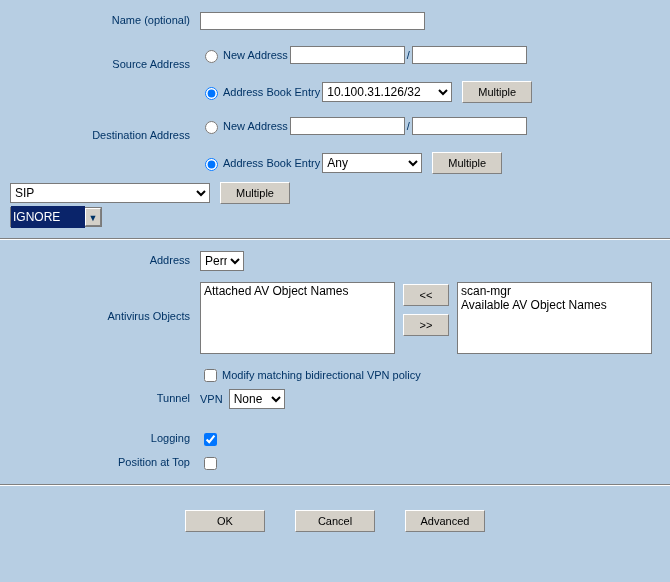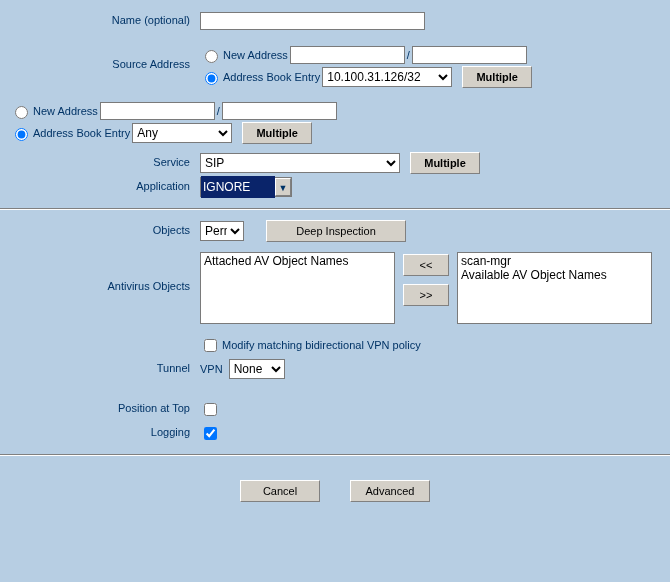--- a/index.html
+++ b/index.html
@@ -24,21 +24,21 @@
     width: 180px;
     text-align: right;
     padding-right: 10px;
     font-weight: normal;
     color: #003366;
     padding-top: 4px;
   }
   .field-col {
     display: flex;
     flex-direction: column;
-    gap: 0;
+    gap: 15px;
   }
   .line {
     display: flex;
     align-items: center;
     gap: 2px;
     min-height: 22px;
   }
   input[type="text"] {
     height: 18px;
     border: 1px solid #7a7a7a;
@@ -58,21 +58,21 @@
   .btn {
     background: #d4d0c8;
     border: 1px solid;
     border-color: #fff #808080 #808080 #fff;
     font-family: Arial, sans-serif;
     font-size: 11px;
     height: 22px;
     padding: 0 10px;
     cursor: pointer;
   }
-  .btn-wide { min-width: 70px; font-weight: bold; }
+  .btn-wide { min-width: 70px; }
   .hr {
     border: none;
     border-top: 1px solid #808080;
     border-bottom: 1px solid #fff;
     margin: 10px 0;
   }
   .radio-label, .check-label, .plain-label {
     color: #003366;
     font-size: 11px;
   }
@@ -167,20 +167,21 @@
         </select>
         <span style="width:6px"></span>
         <button class="btn btn-wide">Multiple</button>
       </div>
     </div>
   </div>
 
   <div style="height:8px"></div>
 
   <div class="row">
+    <div class="label-col" style="padding-top:14px">Destination Address</div>
     <div class="field-col">
       <div class="line">
         <input type="radio" name="dst" style="">
         <span class="radio-label">New Address</span>
         <input type="text" style="width: 115px;" value="">
         <span class="plain-label">/</span>
         <input type="text" style="width: 115px;" value="">
       </div>
       <div class="line">
         <input type="radio" name="dst" checked="" style="">
@@ -190,59 +191,56 @@
         </select>
         <span style="width:6px"></span>
         <button class="btn btn-wide">Multiple</button>
       </div>
     </div>
   </div>
 
   <div style="height:4px"></div>
 
   <div class="row">
-    <div class="label-col">Service</div>
     <div class="field-col">
       <div class="line">
         <select style="width:200px">
           <option>SIP</option>
         </select>
         <span style="width:6px"></span>
         <button class="btn btn-wide">Multiple</button>
       </div>
     </div>
   </div>
 
   <div class="row">
-    <div class="label-col">Application</div>
     <div class="field-col">
       <div class="line">
         <div class="app-select">
           <span class="val sel-highlight">IGNORE</span>
           <span class="arrow">▼</span>
         </div>
       </div>
     </div>
   </div>
 
 </div>
 
 <hr class="hr">
 
 <div class="form-area" style="padding-top:0">
 
   <div class="row">
-    <div class="label-col">Objects</div>
+    <div class="label-col">Address</div>
     <div class="field-col">
       <div class="line">
         <select style="width:44px">
           <option>Permit</option>
         </select>
         <span style="width:18px"></span>
-        <button class="btn" style="min-width:140px">Deep Inspection</button>
       </div>
     </div>
   </div>
 
   <div style="height:6px"></div>
 
   <div class="row">
     <div class="label-col" style="padding-top:28px">Antivirus Objects</div>
     <div class="field-col">
       <div class="line" style="align-items:flex-start">
@@ -281,37 +279,38 @@
         <select style="width:56px">
           <option>None</option>
         </select>
       </div>
     </div>
   </div>
 
   <div style="height:14px"></div>
 
   <div class="row">
+    <div class="label-col">Logging</div>
+    <div class="field-col">
+      <div class="line">
+        <input type="checkbox" checked="" style="">
+      </div>
+    </div>
+  </div>
+
+  <div class="row">
     <div class="label-col">Position at Top</div>
     <div class="field-col">
       <div class="line">
         <input type="checkbox" style="">
       </div>
     </div>
   </div>
 
-  <div class="row">
-    <div class="label-col">Logging</div>
-    <div class="field-col">
-      <div class="line">
-        <input type="checkbox" checked="" style="">
-      </div>
-    </div>
-  </div>
-
 </div>
 
 <hr class="hr">
 
 <div class="bottom-buttons">
+  <button class="btn">OK</button>
   <button class="btn">Cancel</button>
   <button class="btn">Advanced</button>
 </div>
 
 </body></html>

